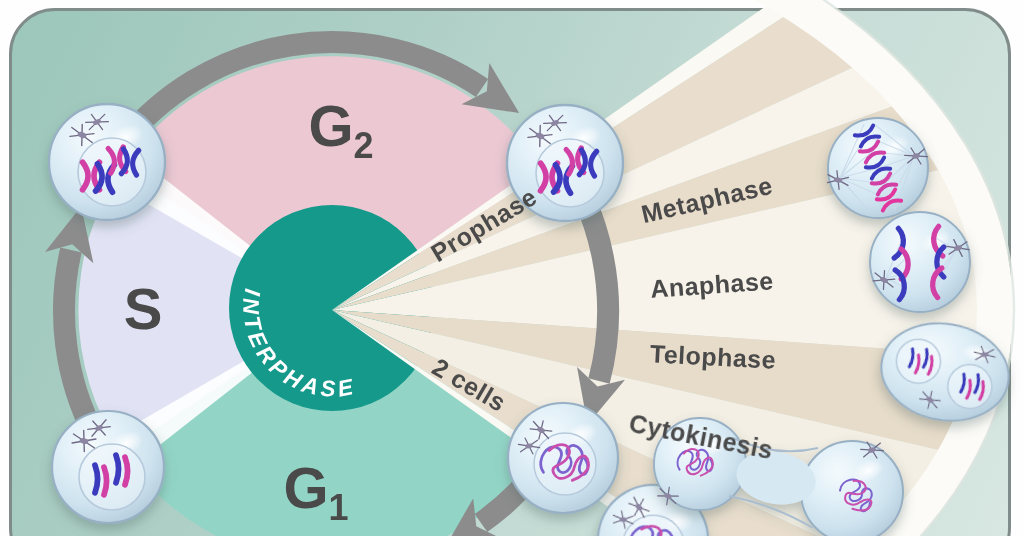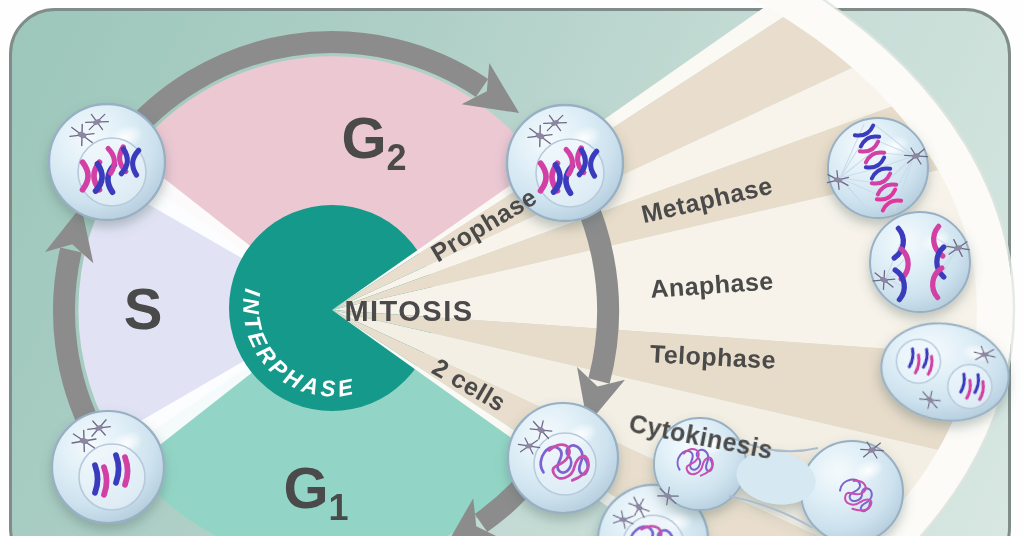--- a/index.html
+++ b/index.html
@@ -193,31 +193,30 @@
       <ellipse cx="776" cy="478" rx="40" ry="26" transform="rotate(10 776 478)" fill="#d6e8f2"></ellipse>
       <path d="M733,438 Q776,458 818,448" stroke="#a9bdcf" stroke-width="2" fill="none"></path>
       <path d="M729,496 Q774,505 813,528" stroke="#a9bdcf" stroke-width="2" fill="none"></path>
       <use href="#tangle" transform="translate(694,462) scale(0.85)"></use>
       <use href="#tangle" transform="translate(856,494) rotate(40) scale(0.85)"></use>
       <use href="#aster" transform="translate(668,496) rotate(25) scale(0.85)"></use>
       <use href="#aster" transform="translate(872,450) rotate(-15) scale(0.9)"></use>
     </g>
   </svg>
 
-  <div class="lbl sector-lbl" style="left:341px;top:142px;transform:translate(-50%,-50%);margin-left:33px;">
+  <div class="lbl sector-lbl" style="left:341px;top:130px;transform:translate(-50%,-50%);">
     <span>G</span><span class="subn">2</span>
   </div>
   <div class="lbl sector-lbl" style="left:143px;top:309px;transform:translate(-50%,-50%);">
     <span>S</span>
   </div>
   <div class="lbl sector-lbl" style="left:316px;top:492px;transform:translate(-50%,-50%);">
     <span>G</span><span class="subn">1</span>
   </div>
 
-  <div class="lbl mitosis" style="left:409px;top:311px;transform:translate(-50%,-50%);">MITOSIS</div>
 
   <div class="lbl phase" style="left:484px;top:225px;transform:translate(-50%,-50%) rotate(-31deg);">Prophase</div>
   <div class="lbl phase" style="left:707px;top:200px;transform:translate(-50%,-50%) rotate(-13deg);">Metaphase</div>
   <div class="lbl phase" style="left:712px;top:285px;transform:translate(-50%,-50%) rotate(-4deg);">Anaphase</div>
   <div class="lbl phase" style="left:713px;top:357px;transform:translate(-50%,-50%) rotate(3deg);">Telophase</div>
   <div class="lbl phase" style="left:701px;top:437px;transform:translate(-50%,-50%) rotate(11deg);">Cytokinesis</div>
   <div class="lbl phase" style="left:469px;top:385px;transform:translate(-50%,-50%) rotate(30deg);">2 cells</div>
 </div>
 
 </body></html>

